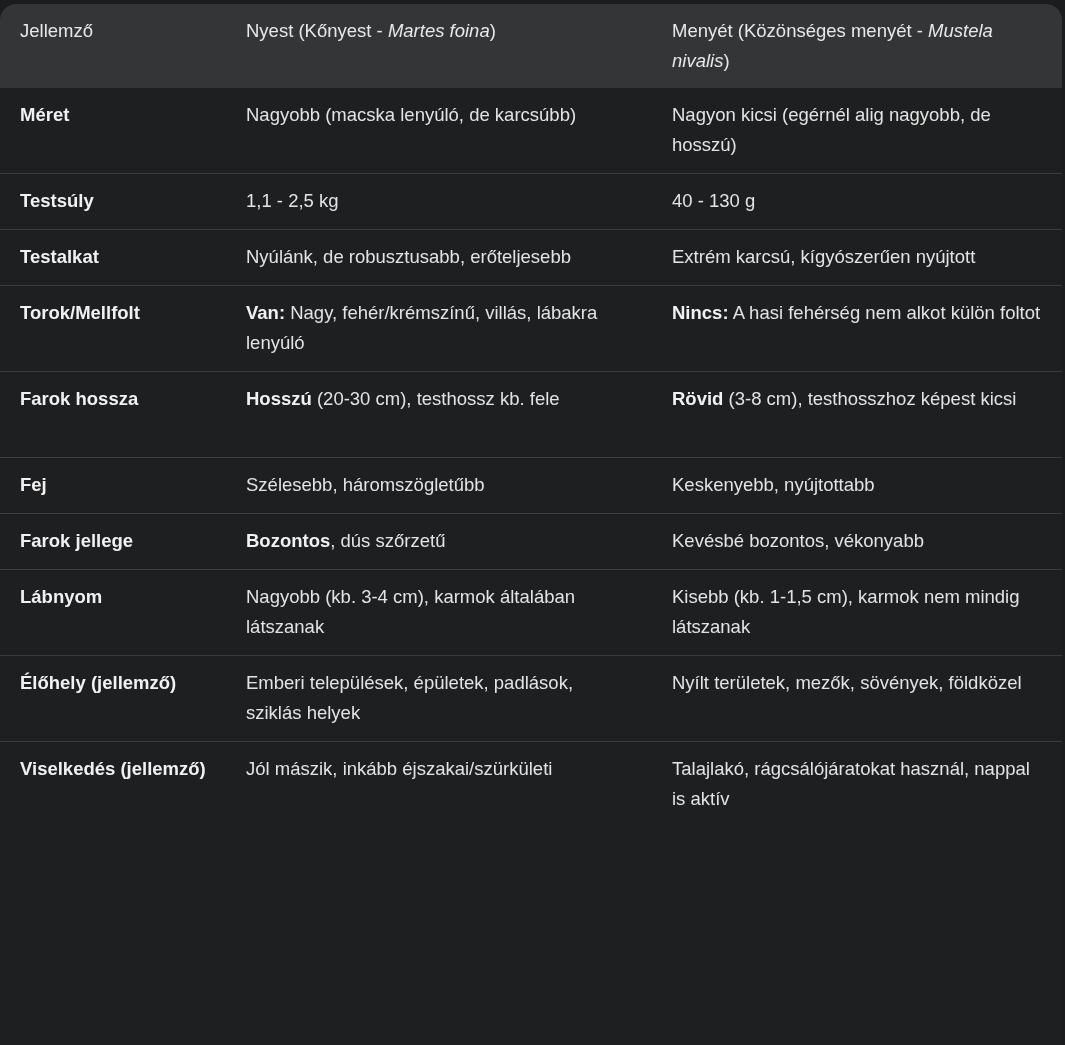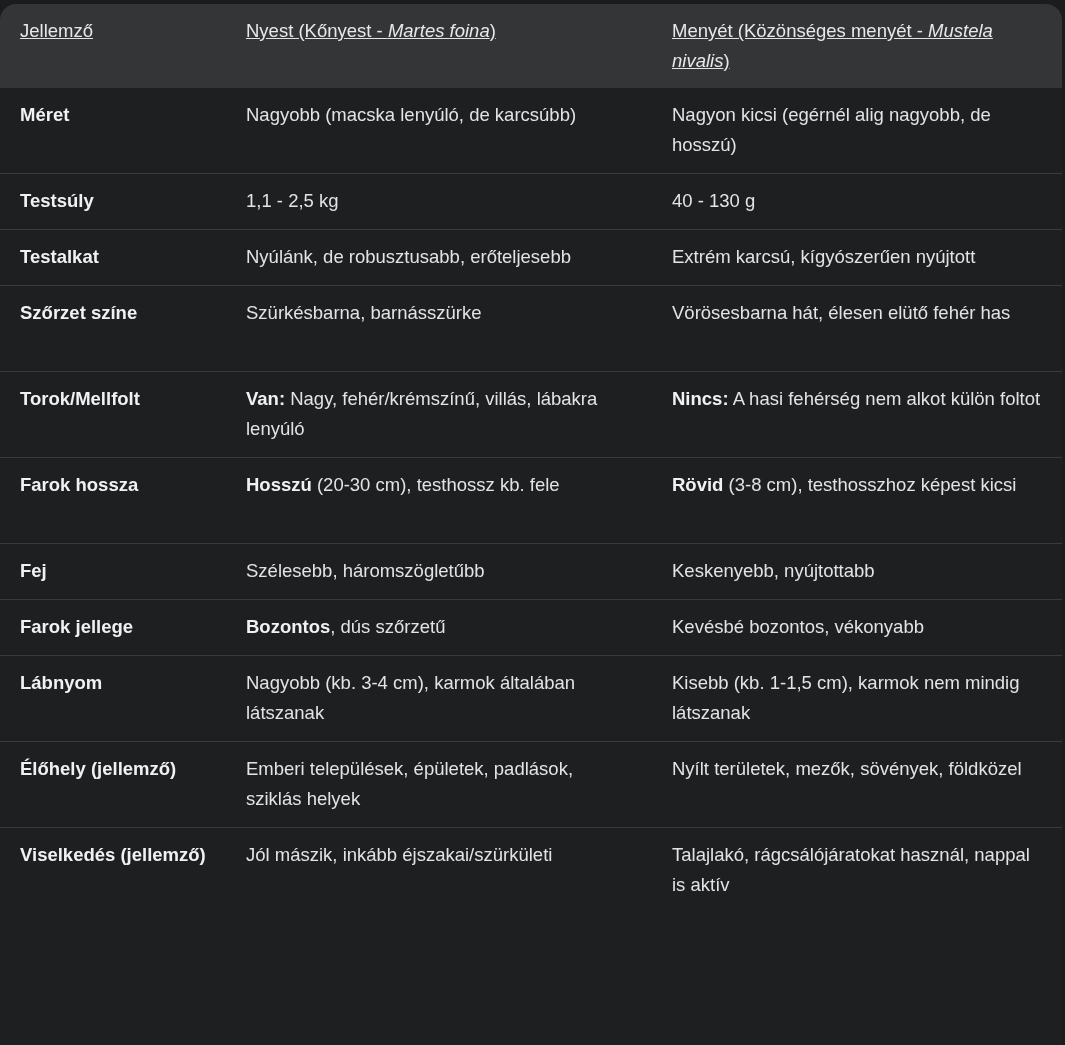--- a/index.html
+++ b/index.html
@@ -29,21 +29,20 @@
   table {
     border-collapse: collapse;
     width: 1062px;
     table-layout: fixed;
   }
   col.c1 { width: 226px; }
   col.c2 { width: 426px; }
   col.c3 { width: 410px; }
   thead tr {
     background: #333537;
-    text-decoration: underline;
   }
   th {
     text-align: left;
     font-weight: normal;
     color: #e8e8e8;
     vertical-align: top;
     padding: 12px 20px 12px 20px;
     height: 60px;
   }
   td {
@@ -86,25 +85,20 @@
         <td class="label">Testsúly</td>
         <td><span class="b"></span><span>1,1 - 2,5 kg</span></td>
         <td><span class="b"></span><span>40 - 130 g</span></td>
       </tr>
       <tr class="r2">
         <td class="label">Testalkat</td>
         <td><span class="b"></span><span>Nyúlánk, de robusztusabb, erőteljesebb</span></td>
         <td><span class="b"></span><span>Extrém karcsú, kígyószerűen nyújtott</span></td>
       </tr>
       <tr class="r1">
-        <td class="label">Szőrzet színe</td>
-        <td><span class="b"></span><span>Szürkésbarna, barnásszürke</span></td>
-        <td><span class="b"></span><span>Vörösesbarna hát, élesen elütő fehér has</span></td>
-      </tr>
-      <tr class="r1">
         <td class="label">Torok/Mellfolt</td>
         <td><span class="b">Van:</span><span> Nagy, fehér/krémszínű, villás, lábakra lenyúló</span></td>
         <td><span class="b">Nincs:</span><span> A hasi fehérség nem alkot külön foltot</span></td>
       </tr>
       <tr class="r1">
         <td class="label">Farok hossza</td>
         <td><span class="b">Hosszú</span><span> (20-30 cm), testhossz kb. fele</span></td>
         <td><span class="b">Rövid</span><span> (3-8 cm), testhosszhoz képest kicsi</span></td>
       </tr>
       <tr class="r2">

